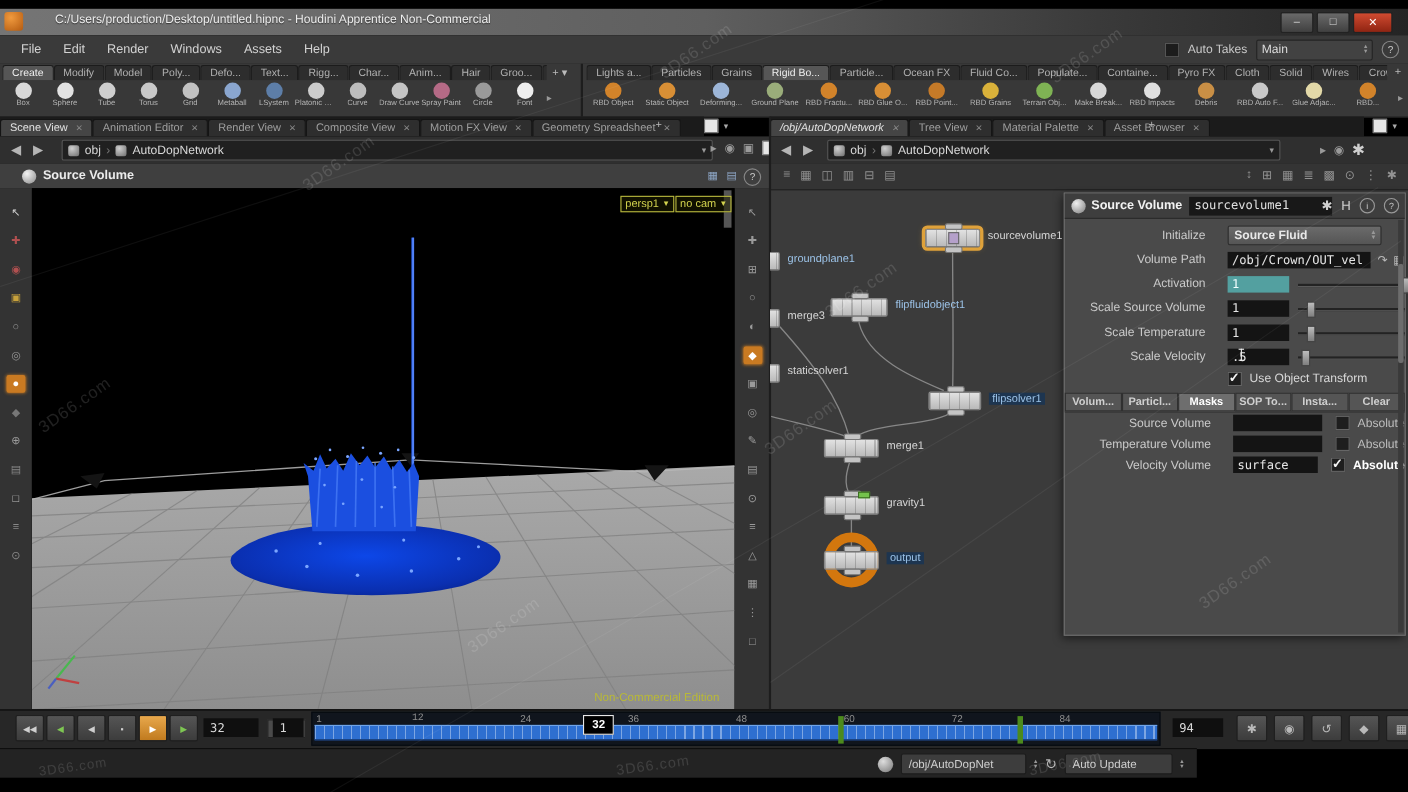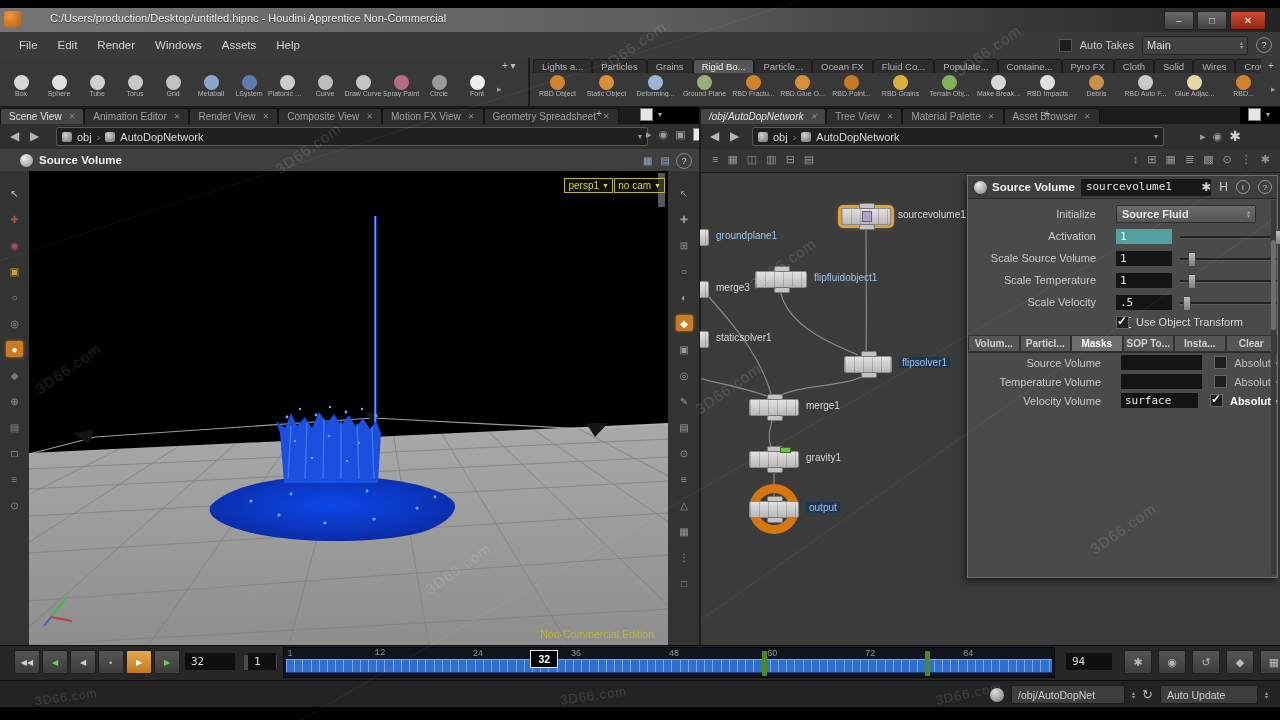--- a/index.html
+++ b/index.html
@@ -163,21 +163,21 @@
   #ruler .band{position:absolute;left:2px;right:2px;top:11px;height:12px;background:#2e6fd0;
      background-image:repeating-linear-gradient(90deg,rgba(255,255,255,.38) 0 1px,transparent 1px 8.2px);
      border-top:1px solid #6fa4e8;border-bottom:1px solid #173a70;}
   .tick-label{position:absolute;top:0px;font-size:9px;color:#8e8e8e;transform:translateX(-50%);}
   .curframe{position:absolute;top:2px;width:26px;height:16px;background:#000;border:1px solid #e8e8e8;
      color:#fff;font-size:10.5px;font-weight:bold;display:flex;align-items:center;justify-content:center;z-index:3;}
   .cachemark{position:absolute;top:3px;width:5px;height:25px;background:#4c8a1d;z-index:2;}
   .tl-right{position:absolute;top:4px;display:flex;gap:6px;}
   .tl-right .pbtn{position:static;width:26px;color:#b9b9b9;font-size:11px;}
   
-  #statusbar{position:absolute;top:680px;left:0;width:1280px;height:26px;background:#232323;border-top:1px solid #0e0e0e;}
+  #statusbar{position:absolute;top:680px;left:0;width:1088px;height:26px;background:#232323;border-top:1px solid #0e0e0e;}
   .sb-right{position:absolute;right:12px;top:4px;display:flex;align-items:center;gap:7px;}
   .sb-sphere{width:14px;height:14px;border-radius:50%;background:radial-gradient(circle at 35% 30%,#ddd,#777);}
   .sb-field{height:17px;background:#3d3d3d;border:1px solid #1c1c1c;border-radius:2px;color:#cfcfcf;font-size:10.5px;
      display:flex;align-items:center;padding:0 6px;}
   .refresh{color:#b5b5b5;font-size:13px;}
   
   .wm{position:absolute;color:rgba(255,255,255,.13);font-size:15px;letter-spacing:1px;pointer-events:none;z-index:50;white-space:nowrap;}
   .wline{position:absolute;height:1px;background:rgba(255,255,255,.06);transform-origin:0 0;z-index:49;}
 </style>
 </head>
@@ -213,20 +213,35 @@
         <span class="spin">
             <span>▴</span>
             <span>▾</span>
           </span>
       </span>
       <span class="help-circle">?</span>
     </div>
   </div>
 
   <div id="shelf">
+    <div class="shelf-tabs" style="left:2px;width:495px;">
+
+    <span class="shelf-tab active">Create</span>
+        <span class="shelf-tab">Modify</span>
+        <span class="shelf-tab">Model</span>
+        <span class="shelf-tab">Poly...</span>
+        <span class="shelf-tab">Defo...</span>
+        <span class="shelf-tab">Text...</span>
+        <span class="shelf-tab">Rigg...</span>
+        <span class="shelf-tab">Char...</span>
+        <span class="shelf-tab">Anim...</span>
+        <span class="shelf-tab">Hair</span>
+        <span class="shelf-tab">Groo...</span>
+        <span class="shelf-tab">Clo...</span>
+      </div>
     <span class="tab-plus abs" style="left:498px;top:2px;">+ ▾</span>
     <div class="shelf-tabs" style="left:533px;width:728px;">
 
     <span class="shelf-tab">Lights a...</span>
         <span class="shelf-tab">Particles</span>
         <span class="shelf-tab">Grains</span>
         <span class="shelf-tab active">Rigid Bo...</span>
         <span class="shelf-tab">Particle...</span>
         <span class="shelf-tab">Ocean FX</span>
         <span class="shelf-tab">Fluid Co...</span>
@@ -764,20 +779,26 @@
     <div class="prow" style="margin-top:4px;">
       <span class="plabel">Initialize</span>
       <span class="dropdown">
         <span>Source Fluid</span>
         <span class="spin">
             <span>▴</span>
             <span>▾</span>
           </span>
       </span>
     </div>
+    <div class="prow">
+      <span class="plabel">Volume Path</span>
+      <span class="pfield" style="width:138px;">/obj/Crown/OUT_vel</span>
+      <span style="margin-left:6px;color:#b9b9b9;font-size:11px;">↷</span>
+      <span style="margin-left:5px;color:#b9b9b9;font-size:11px;">▦</span>
+    </div>
 
     <div>
 
         <div class="prow">
           <span class="plabel">Activation</span>
           <span class="pfield val hl">1</span>
           <span class="sl-track">
             <span class="sl-handle" style="left: 96%;"></span>
           </span>
         </div>

